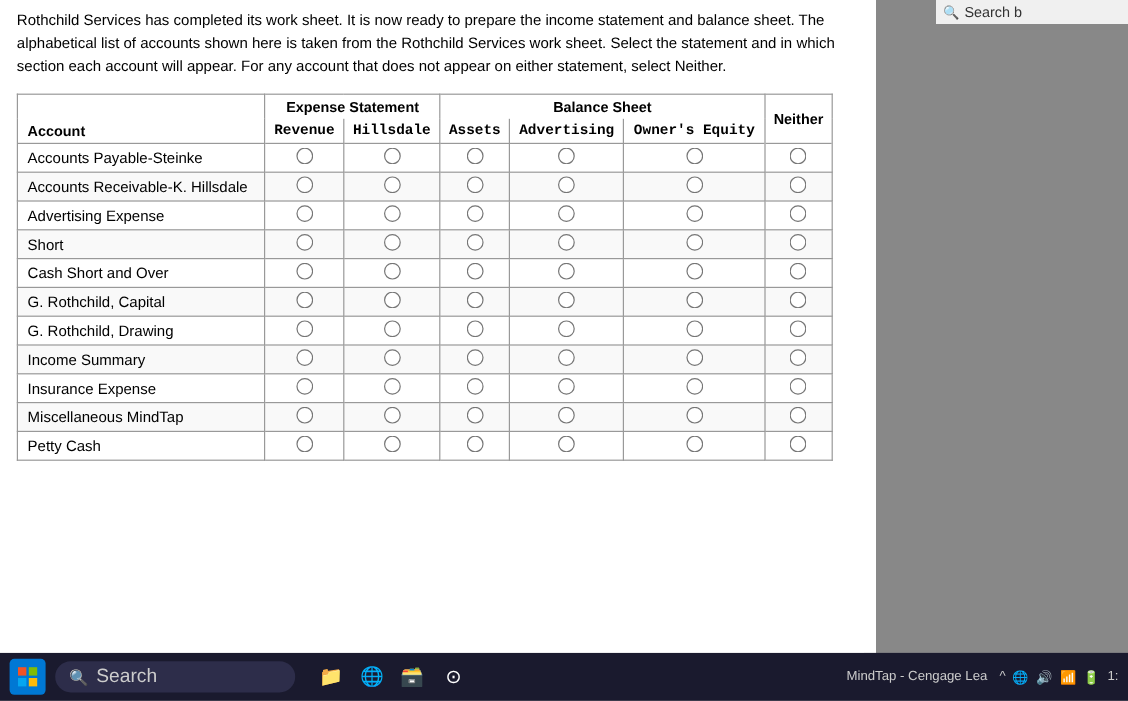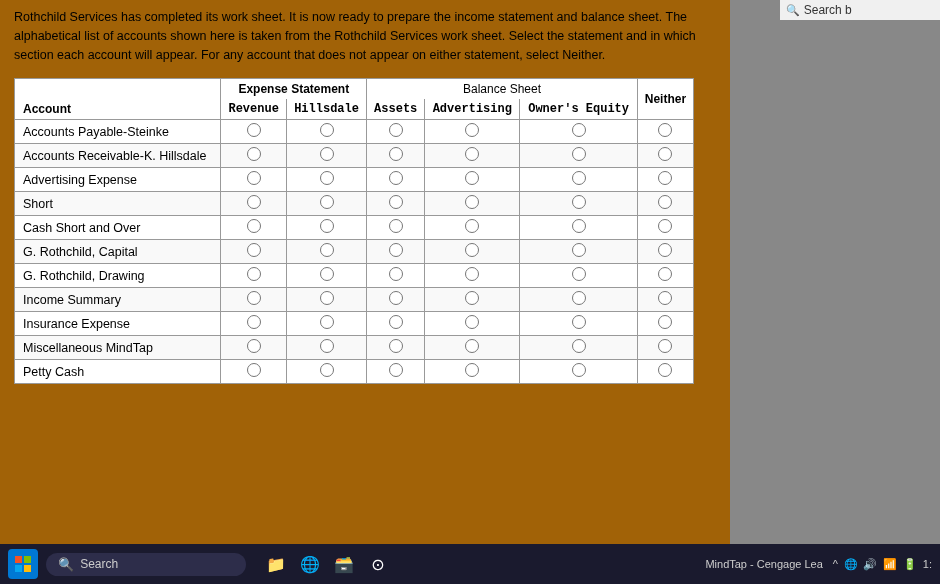--- a/index.html
+++ b/index.html
@@ -84,21 +84,21 @@
       min-width: 200px;
     }
 
     .account-table .th-income {
       border-bottom: none;
       font-weight: bold;
       text-align: center;
     }
     .account-table .th-balance {
       border-bottom: none;
-      font-weight: normal;
+      font-weight: bold;
       text-align: center;
     }
 
     
     .radio-cell {
       text-align: center;
     }
 
     input[type="radio"] {
       cursor: pointer;
@@ -148,21 +148,21 @@
       align-items: center;
       background: #2d2d4a;
       border-radius: 14px;
       padding: 4px 12px;
       width: 200px;
       gap: 6px;
       cursor: pointer;
     }
     .taskbar-search-text {
       color: #ccc;
-      font-size: 12px;
+      font-size: 16px;
     }
 
     .taskbar-icons {
       display: flex;
       gap: 6px;
       margin-left: 8px;
     }
     .taskbar-icon {
       width: 28px;
       height: 28px;
@@ -202,21 +202,21 @@
       top: 0;
       width: 220px;
       height: calc(584px - 40px);
       background: #888;
       z-index: 0;
     }
 
     .content-wrapper {
       position: relative;
       z-index: 1;
-      background: #a16207;
+      background: #ffffff;
       width: 730px;
       height: calc(584px - 40px);
       padding: 8px 14px;
       overflow: hidden;
     }
   </style>
 </head>
 <body>
 
 <div class="top-bar">

